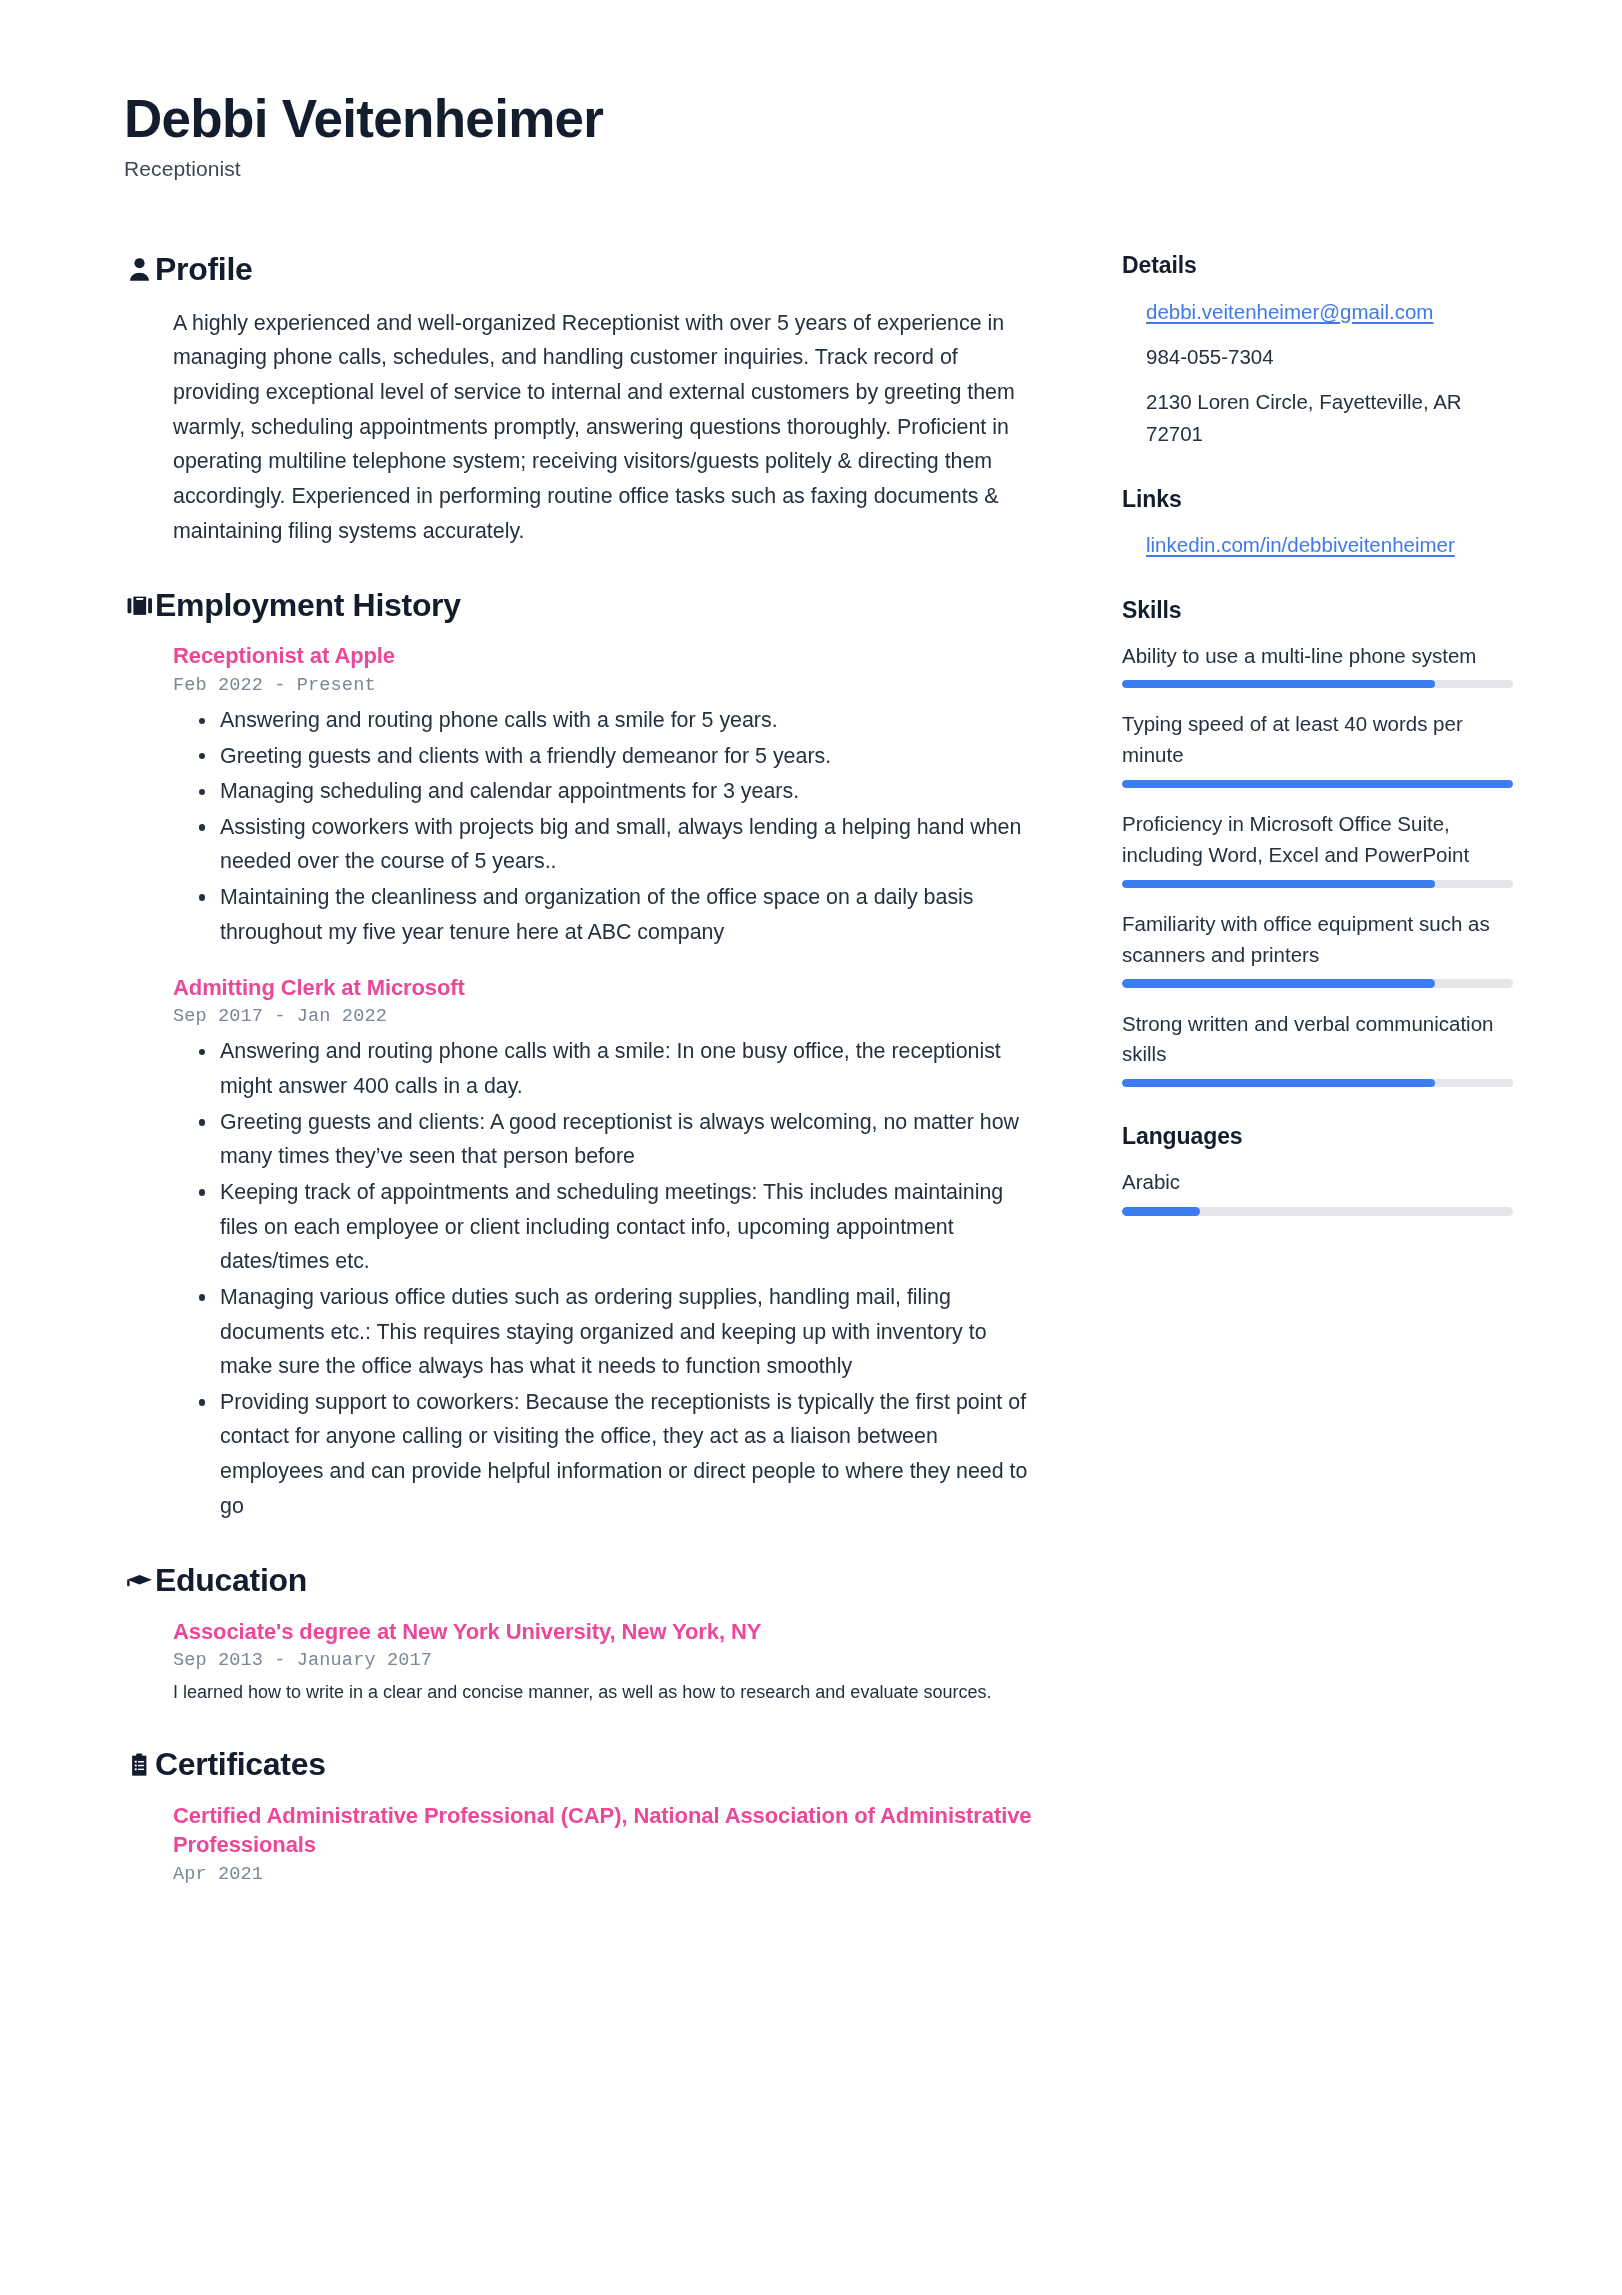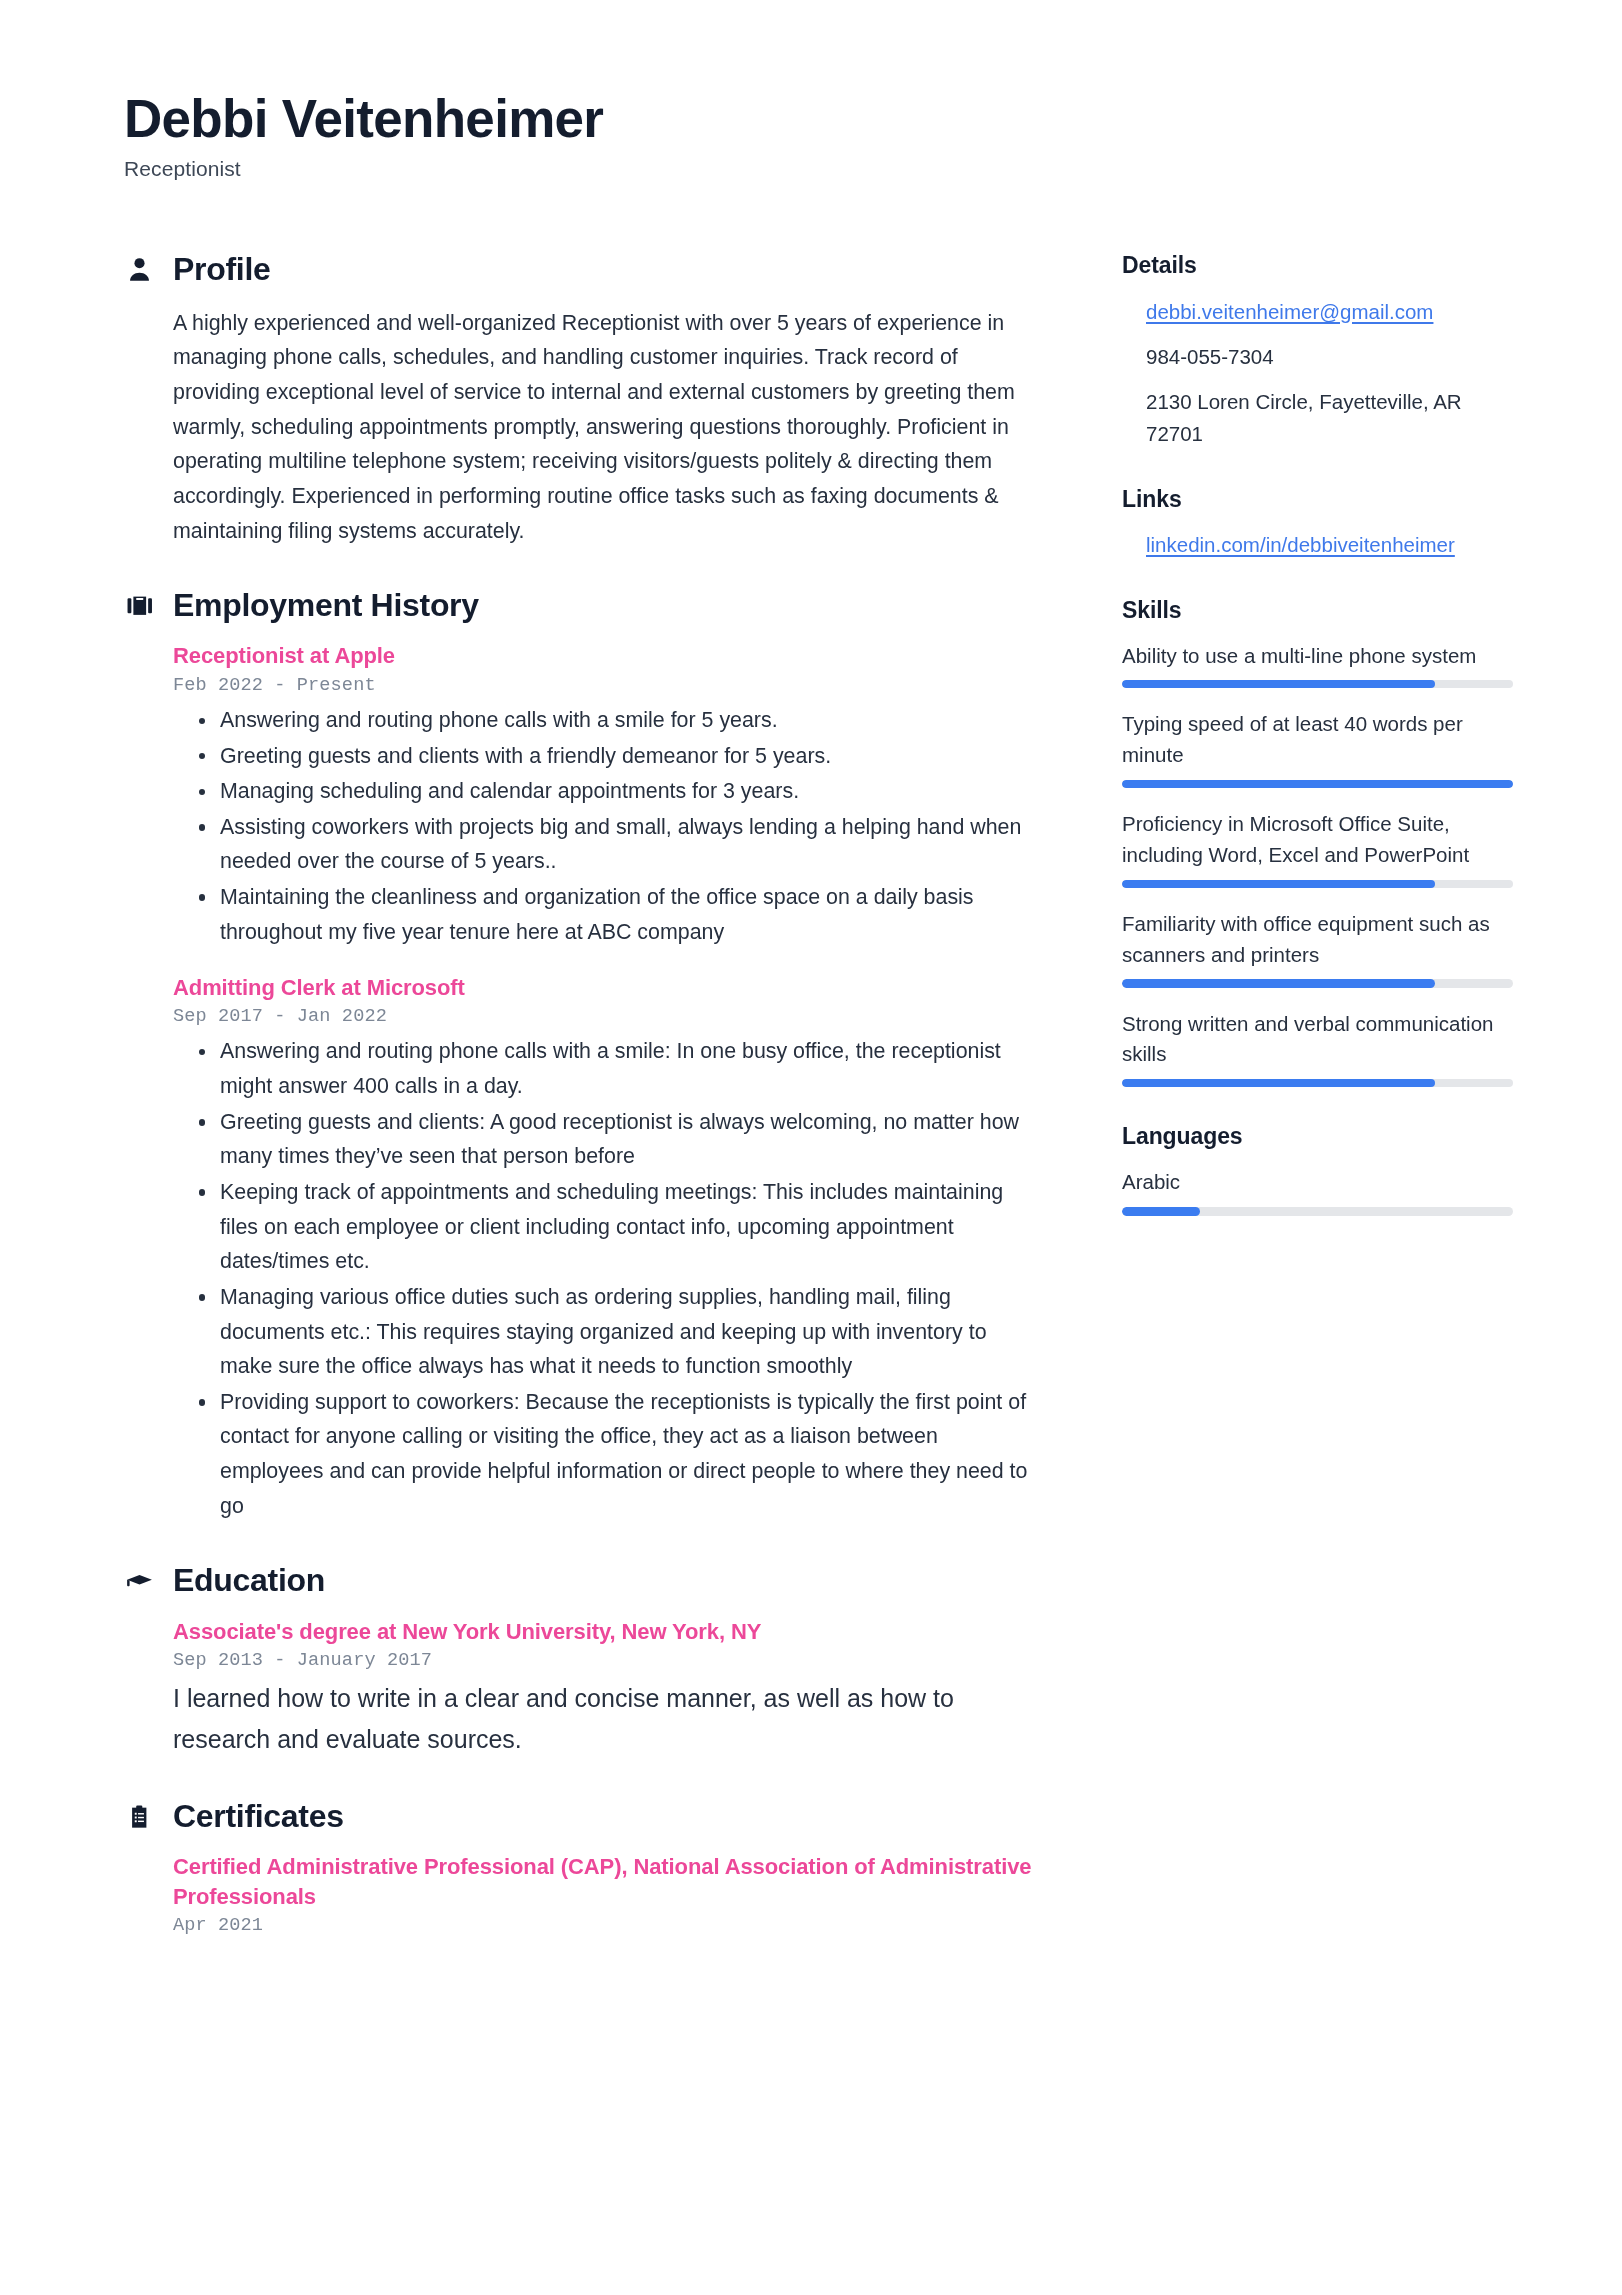--- a/index.html
+++ b/index.html
@@ -52,21 +52,21 @@
 
   .col-main { width: 914px; flex: 0 0 914px; }
   .col-side { width: 391px; flex: 0 0 391px; margin-left: 84px; }
 
   
   .section { margin-bottom: 40px; }
 
   .section-head {
     display: flex;
     align-items: center;
-    gap: 18px;
+    gap: 0;
     margin-bottom: 18px;
   }
 
   .section-icon {
     width: 31px;
     height: 31px;
     flex: 0 0 31px;
     display: flex;
     align-items: center;
     justify-content: center;
@@ -108,21 +108,21 @@
   .entry-date {
     font-size: 18.6px;
     color: #7d8796;
     margin-top: 3.6px;
     margin-bottom: 7.3px;
     letter-spacing: 0.1px;
     font-family: Liberation Mono, monospace;
   }
 
   .entry-desc {
-    font-size: 25px;
+    font-size: 18px;
     line-height: 1.62;
     color: #27303f;
     margin-top: 5.5px;
     max-width: 909px;
   }
 
   ul.bullets {
     list-style: none;
     margin-top: 3.6px;
   }

